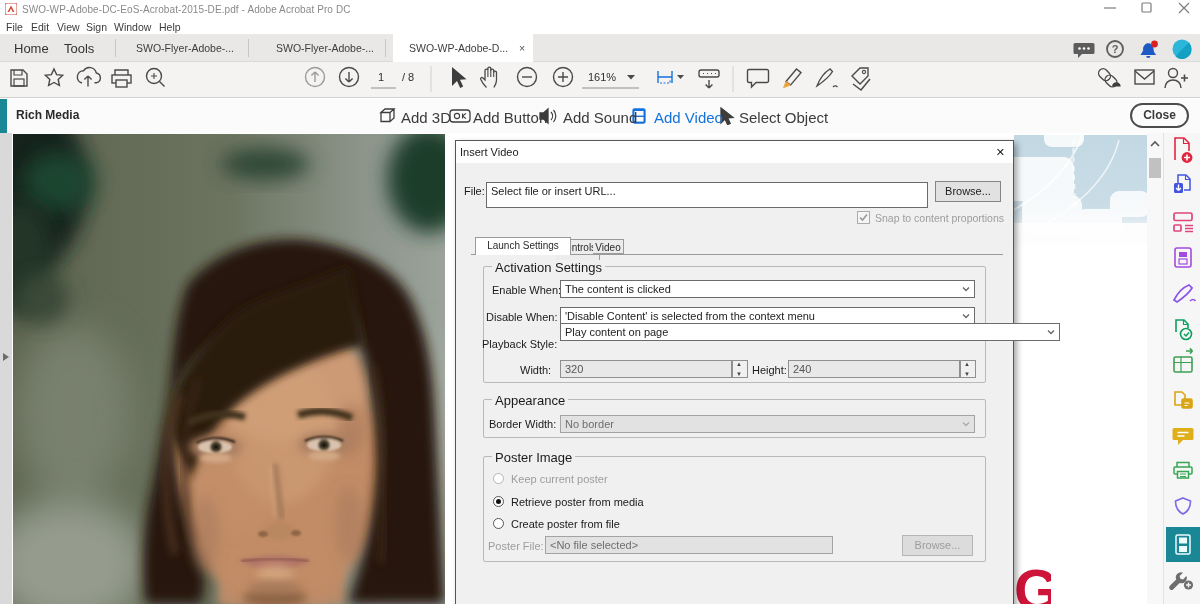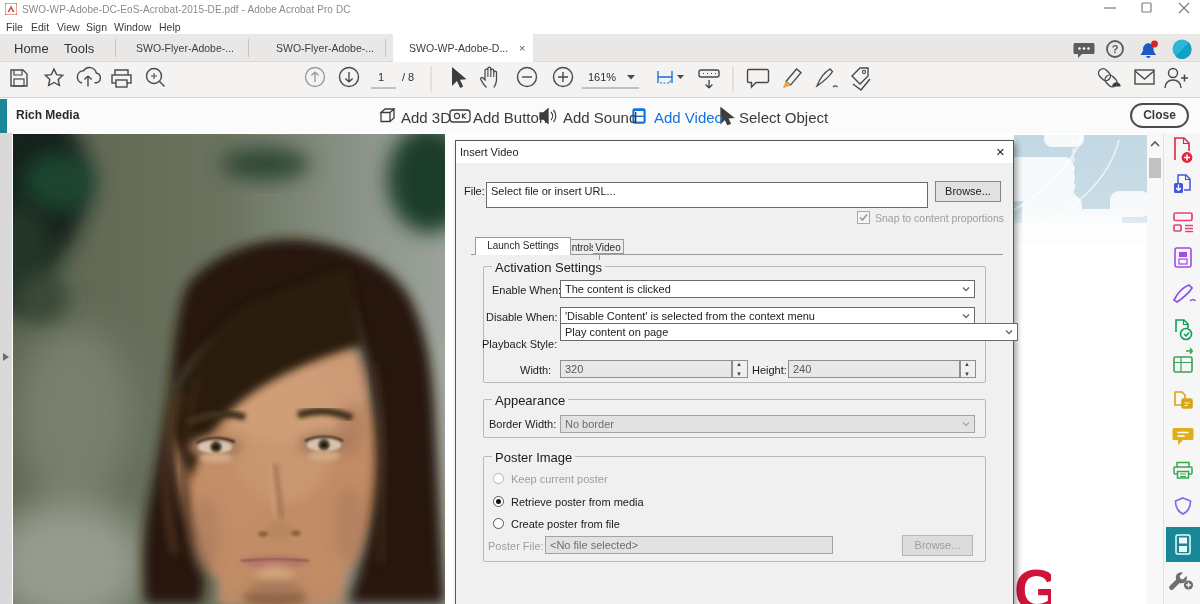--- a/index.html
+++ b/index.html
@@ -494,21 +494,21 @@
       <span class="gcap" style="left:36px;top:119px">Activation Settings</span>
       <span class="lbl" style="left:36px;top:143px;width:62px;text-align:right">Enable When:</span>
       <div class="field combo" style="left:104px;top:139px;width:415px;height:18px">The content is clicked<svg class="chev" viewBox="0 0 8 8">
             <path d="M1 2.5 L4 5.5 L7 2.5" stroke="#666" stroke-width="1.3" fill="none"></path>
           </svg></div>
       <span class="lbl" style="left:30px;top:170px">Disable When:</span>
       <div class="field combo" style="left:104px;top:166px;width:415px;height:18px">'Disable Content' is selected from the context menu<svg class="chev" viewBox="0 0 8 8">
             <path d="M1 2.5 L4 5.5 L7 2.5" stroke="#666" stroke-width="1.3" fill="none"></path>
           </svg></div>
       <span class="lbl" style="left:26px;top:197px">Playback Style:</span>
-      <div class="field combo" style="left:104px;top:182px;width:458px;height:18px">Play content on page<svg class="chev" viewBox="0 0 8 8">
+      <div class="field combo" style="left:104px;top:182px;width:500px;height:18px">Play content on page<svg class="chev" viewBox="0 0 8 8">
             <path d="M1 2.5 L4 5.5 L7 2.5" stroke="#666" stroke-width="1.3" fill="none"></path>
           </svg></div>
       <span class="lbl" style="left:64px;top:223px">Width:</span>
       <div class="dfield" style="left:104px;top:219px;width:172px;height:18px;background:#e8e8e8;border-color:#8f8f8f;color:#555">320</div>
       <div class="spin" style="left:276px;top:219px"></div>
       <span class="lbl" style="left:296px;top:223px">Height:</span>
       <div class="dfield" style="left:332px;top:219px;width:172px;height:18px;background:#e8e8e8;border-color:#8f8f8f;color:#555">240</div>
       <div class="spin" style="left:504px;top:219px"></div>
 
       <div class="gbox" style="left:27px;top:258px;width:503px;height:39px"></div>

